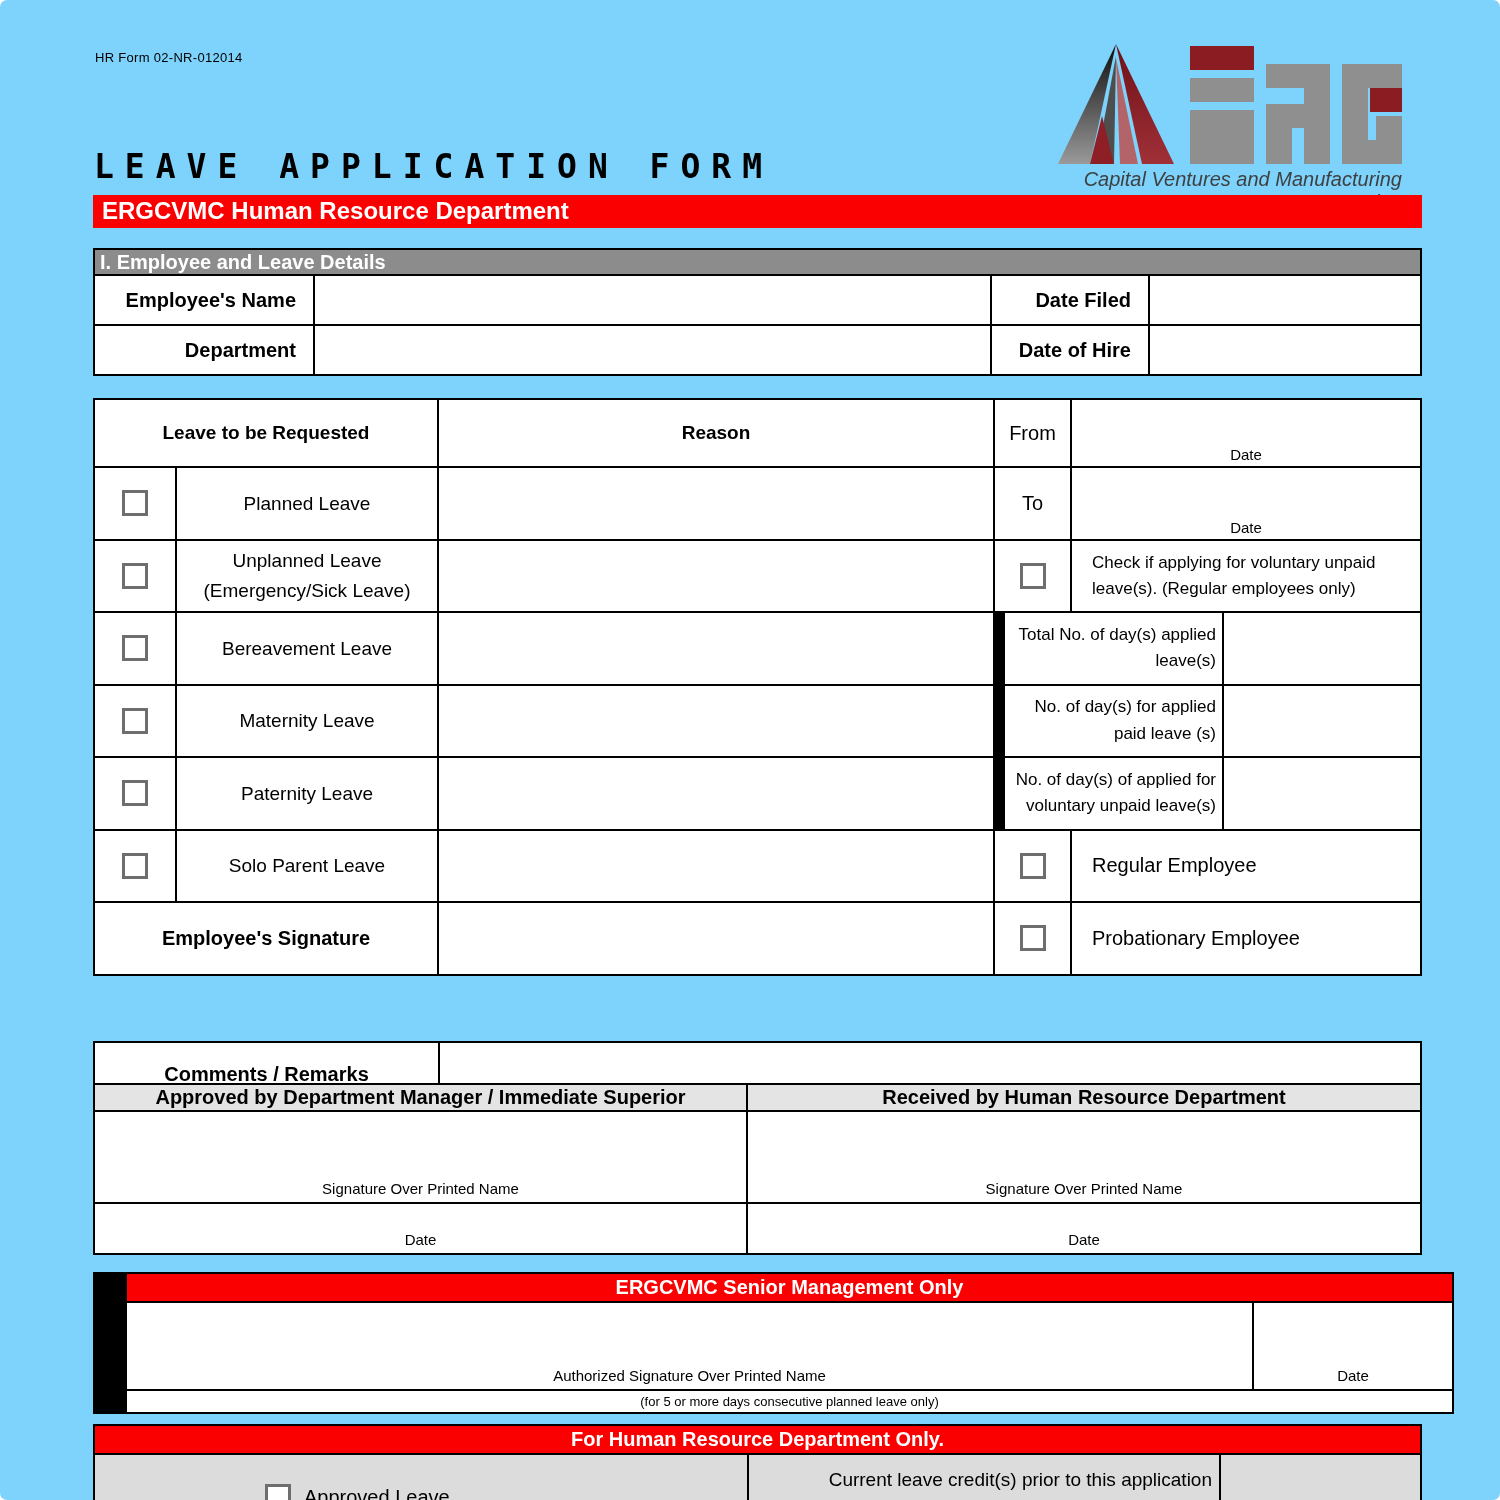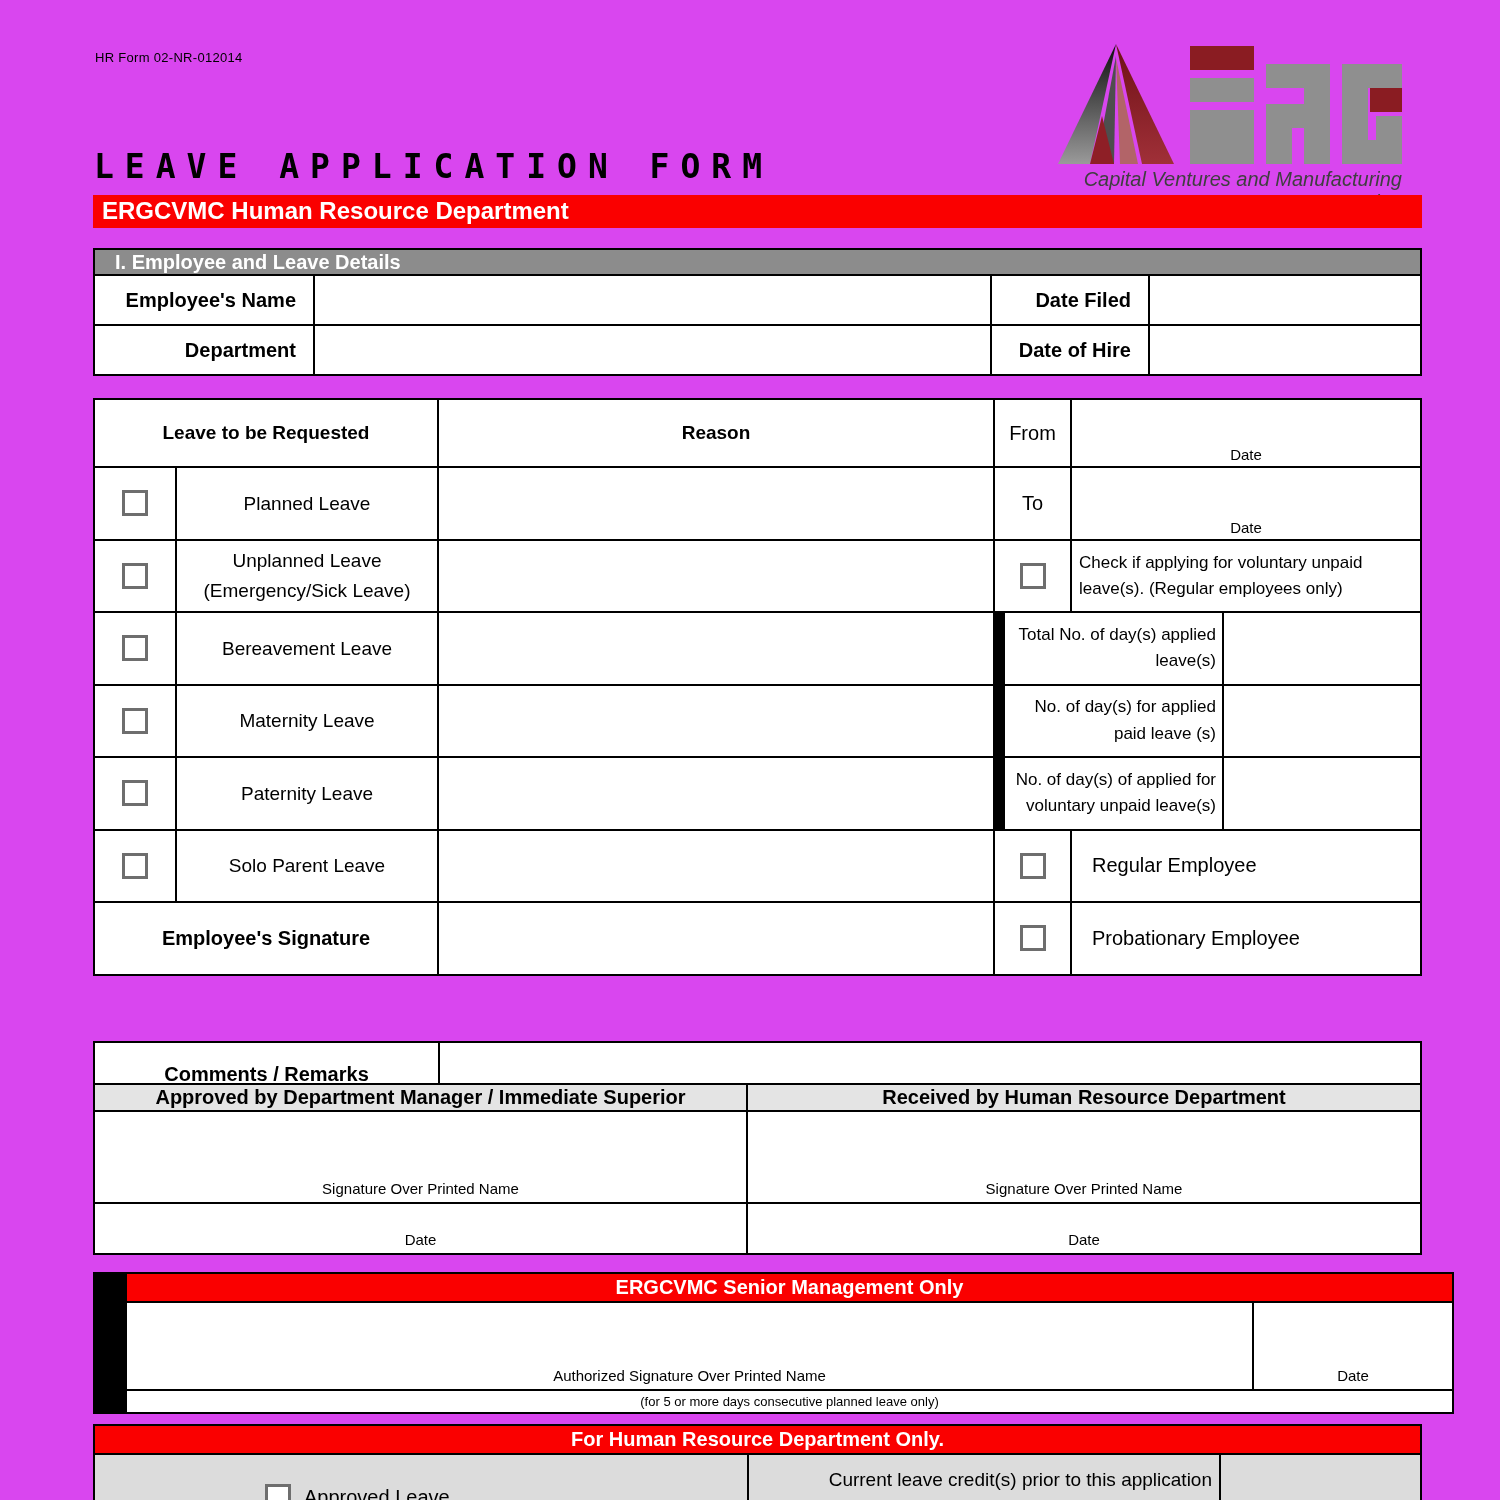--- a/index.html
+++ b/index.html
@@ -1,49 +1,49 @@
 <!DOCTYPE html>
 <html style="--red: #fa0000; --maroon: #8a1c22; --logo_gray: #8f8f8f; --section_gray: #8c8c8c; --header_gray: #e4e4e4; --panel_gray: #dcdcdc; --cb_border: #6e6e6e;"><head>
 <meta charset="utf-8">
 <style>
   :root{
     --red:#fa0000; --maroon:#8a1c22; --logo_gray:#8f8f8f; --section_gray:#8c8c8c;
     --header_gray:#e4e4e4; --panel_gray:#dcdcdc; --cb_border:#6e6e6e;
   }
   *{margin:0;padding:0;box-sizing:border-box;}
   body{background:#fff;}
-  .page{position:relative;width:1500px;height:1500px;background:#d946ef;overflow:hidden;
-        font-family:"Liberation Sans",sans-serif;color:#000;}
+  .page{position:relative;width:1500px;height:1500px;background:#7dd3fc;overflow:hidden;
+        font-family:"Liberation Sans",sans-serif;color:#000;border-radius:7px;}
   .abs{position:absolute;}
 
   .form-code{left:95px;top:50px;font-size:13px;letter-spacing:.3px;}
   .title{left:94px;top:147px;font-family:"DejaVu Sans Mono","Liberation Mono",monospace;
          font-weight:700;font-size:33px;letter-spacing:11px;white-space:nowrap;}
   .red-banner{left:93px;top:195px;width:1329px;height:33px;background:var(--red);
               color:#fff;font-weight:700;font-size:24px;line-height:32px;padding-left:9px;}
 
   .logo{left:1056px;top:42px;width:346px;height:150px;}
   .logo .tagline{position:absolute;top:126px;left:0;width:346px;text-align:right;
                  font-style:italic;font-size:20px;color:#3f3f3f;}
 
   
   .tbl{display:grid;background:#000;border:2px solid #000;gap:2px;}
   .cell{background:#fff;display:flex;align-items:center;justify-content:center;
         font-size:19px;white-space:pre-line;text-align:center;}
   .bold{font-weight:700;}
   .lblR{justify-content:flex-end;text-align:right;font-weight:700;font-size:20px;padding-right:17px;}
   .lblL{justify-content:flex-start;text-align:left;padding-left:20px;font-size:20px;}
   .numlbl{justify-content:flex-end;text-align:right;padding-right:6px;font-size:17px;line-height:1.55;margin-left:10px;}
-  .notecell{justify-content:flex-start;text-align:left;padding-left:7px;font-size:17px;line-height:1.5;}
+  .notecell{justify-content:flex-start;text-align:left;padding-left:20px;font-size:17px;line-height:1.5;}
   .datecell{flex-direction:column;justify-content:flex-end;padding-bottom:3px;font-size:15px;}
   .sigcell{flex-direction:column;justify-content:flex-end;padding-bottom:5px;font-size:15px;}
   .grayhead{background:var(--header_gray);font-weight:700;font-size:20px;}
   .redhead{background:var(--red);color:#fff;font-weight:700;font-size:20px;}
   .sechead{background:var(--section_gray);color:#fff;font-weight:700;font-size:20px;
-           justify-content:flex-start;padding-left:20px;}
+           justify-content:flex-start;padding-left:5px;}
   .graycell{background:var(--panel_gray);}
   .smallnote{font-size:13px;}
   .cb{width:26px;height:26px;border:3px solid var(--cb_border);background:#fff;flex:none;}
 
   .emp-table{left:93px;top:248px;grid-template-columns:218px 675px 156px 270px;
              grid-template-rows:24px 48px 48px;}
   .main-table{left:93px;top:398px;grid-template-columns:80px 260px 554px 75px 150px 196px;
               grid-template-rows:66px repeat(7,70.5px);}
   .main-table .leavelbl{font-size:19px;line-height:1.55;}
   .fromto{font-size:20px;}

